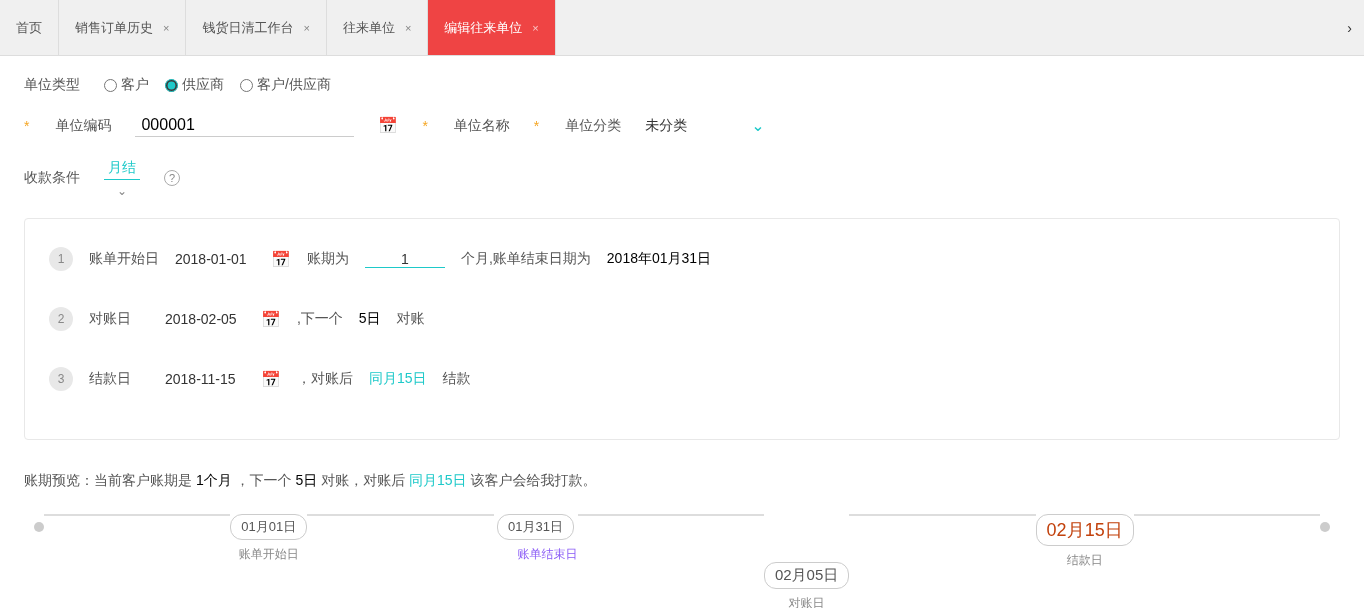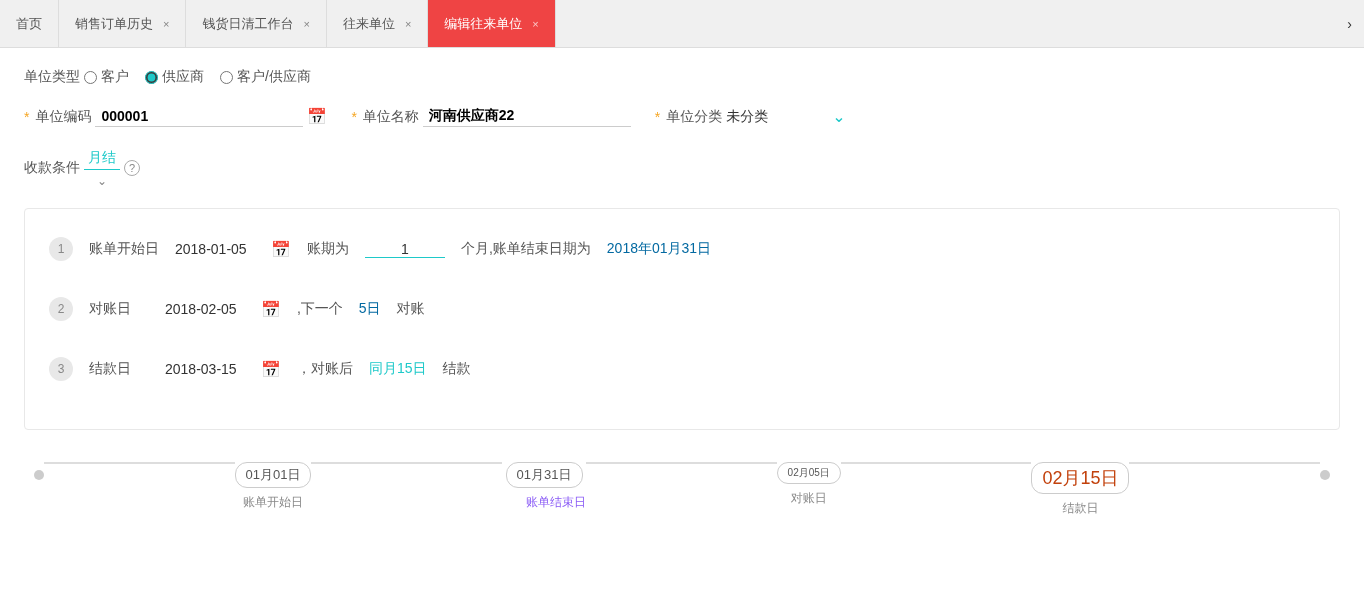--- a/index.html
+++ b/index.html
@@ -1,43 +1,43 @@
 <!DOCTYPE html>
 <html><head>
   <meta charset="utf-8">
   <style>
     * { box-sizing: border-box; margin: 0; padding: 0; }
     body { font-family: -apple-system, BlinkMacSystemFont, 'Segoe UI', sans-serif; font-size: 14px; background: #f5f5f5; color: #333; }
 
     
     .tab-bar {
       display: flex; align-items: stretch; background: #f0f0f0; border-bottom: 1px solid #ddd;
-      height: 48px; user-select: none;
+      height: 56px; user-select: none;
     }
     .tab {
       display: flex; align-items: center; padding: 0 16px; gap: 6px;
       cursor: pointer; border-right: 1px solid #ddd; font-size: 13px; color: #555;
       background: #f0f0f0; white-space: nowrap;
     }
     .tab.active { background: #ef4444; color: #fff; }
     .tab .close-btn { font-size: 11px; opacity: 0.7; margin-left: 4px; }
     .tab-expander { flex: 1; }
     .tab-chevron { display: flex; align-items: center; padding: 0 12px; cursor: pointer; }
 
     
     .main { padding: 20px 24px; background: #fff; min-height: calc(608px - 40px); }
 
     
     .form-row { display: flex; align-items: center; gap: 24px; margin-bottom: 20px; flex-wrap: wrap; }
-    .form-group { display: flex; align-items: center; gap: 4px; }
+    .form-group { display: flex; align-items: center; gap: 24px; }
     .form-label { color: #555; white-space: nowrap; }
     .required-star { color: #f5a623; margin-right: 2px; }
     .form-input {
       border: none; border-bottom: 1px solid #ccc; outline: none; padding: 2px 6px;
-      font-size: 14px; min-width: 120px; background: transparent; font-weight: bold;
+      font-size: 16px; min-width: 120px; background: transparent;
     }
     .form-input.wide { min-width: 200px; }
     .calendar-icon { color: #4a9ed4; cursor: pointer; font-size: 16px; }
 
     
     .radio-group { display: flex; gap: 16px; }
     .radio-item { display: flex; align-items: center; gap: 4px; cursor: pointer; color: #555; }
     .radio-item input[type=radio] { accent-color: #1ec9c9; }
 
     
@@ -64,21 +64,21 @@
     }
     .panel-title { font-size: 14px; color: #555; margin-bottom: 20px; }
 
     
     .step-row { display: flex; align-items: center; gap: 16px; margin-bottom: 20px; min-height: 40px; }
     .step-num { width: 24px; height: 24px; border-radius: 50%; background: #e8e8e8; display: flex; align-items: center; justify-content: center; font-size: 12px; color: #888; flex-shrink: 0; }
     .step-label { color: #555; white-space: nowrap; min-width: 60px; }
     .step-date { color: #333; min-width: 80px; }
     .step-period-input { border: none; border-bottom: 1px solid #1ec9c9; outline: none; width: 80px; text-align: center; font-size: 14px; color: #333; background: transparent; }
     .step-text { color: #555; }
-    .highlight-orange { color: #0369a1; }
+    .highlight-orange { color: #000000; }
     .highlight-teal { color: #1ec9c9; }
 
     
     .preview-section { padding: 16px 0 20px; }
     .preview-text { color: #555; font-size: 14px; margin-bottom: 24px; }
   </style>
 </head>
 <body>
 
 <div class="tab-bar">
@@ -130,21 +130,20 @@
   <div class="form-row">
     <div class="form-group">
       <span class="required-star">*</span>
       <span class="form-label">单位编码</span>
       <input class="form-input" type="text" value="000001" style="">
       <span class="calendar-icon">📅</span>
     </div>
     <div class="form-group">
       <span class="required-star">*</span>
       <span class="form-label">单位名称</span>
-      <input class="form-input wide" type="text" value="河南供应商22" style="">
     </div>
     <div class="form-group">
       <span class="required-star">*</span>
       <span class="form-label">单位分类</span>
       <div class="select-wrap">
         <span class="select-val">未分类</span>
         <span class="select-chevron">⌄</span>
       </div>
     </div>
   </div>
@@ -158,51 +157,60 @@
       </div>
       <div class="help-icon">?</div>
     </div>
   </div>
 
   <div class="panel">
 
     <div class="step-row">
       <div class="step-num">1</div>
       <span class="step-label">账单开始日</span>
-      <span class="step-date">2018-01-05</span>
+      <span class="step-date">2018-01-01</span>
       <span class="calendar-icon">📅</span>
       <span class="step-text">账期为</span>
       <input class="step-period-input" type="text" value="1" style="">
       <span class="step-text">个月,账单结束日期为</span>
       <span class="highlight-orange">2018年01月31日</span>
     </div>
 
     <div class="step-row">
       <div class="step-num">2</div>
       <span class="step-label">对账日</span>
       <span class="step-date">2018-02-05</span>
       <span class="calendar-icon">📅</span>
       <span class="step-text">,下一个</span>
       <span class="highlight-orange">5日</span>
       <span class="step-text">对账</span>
     </div>
 
     <div class="step-row">
       <div class="step-num">3</div>
       <span class="step-label">结款日</span>
-      <span class="step-date">2018-03-15</span>
+      <span class="step-date">2018-11-15</span>
       <span class="calendar-icon">📅</span>
       <span class="step-text">，对账后</span>
       <span class="highlight-teal">同月15日</span>
       <span class="step-text">结款</span>
     </div>
 
   </div>
 
   <div class="preview-section">
+    <div class="preview-text">
+      <span>账期预览：当前客户账期是</span>
+      <span class="highlight-orange">1个月</span>
+      <span>，下一个</span>
+      <span class="highlight-orange">5日</span>
+      <span>对账，对账后</span>
+      <span class="highlight-teal">同月15日</span>
+      <span>该客户会给我打款。</span>
+    </div>
 
     <div style="display:flex; align-items:flex-start; padding: 0 10px;">
 
       <div style="display:flex;flex-direction:column;align-items:center;flex-shrink:0;margin-top:8px;">
         <div style="width:10px;height:10px;border-radius:50%;background:#ccc;"></div>
       </div>
 
       <div style="flex:1;display:flex;align-items:center;">
         <div style="flex:1;height:2px;background:#ddd;"></div>
       </div>
@@ -216,21 +224,21 @@
       </div>
       <div style="display:flex;flex-direction:column;align-items:center;flex-shrink:0;">
         <div style="border:1px solid #ccc;border-radius:12px;padding:3px 10px;font-size:13px;color:#555;background:#fff;white-space:nowrap;">01月31日</div>
         <div style="font-size:12px;color:#8b5cf6;margin-top:6px;white-space:nowrap;margin-left:24px;">账单结束日</div>
       </div>
 
       <div style="flex:1;display:flex;align-items:center;">
         <div style="flex:1;height:2px;background:#ddd;"></div>
       </div>
       <div style="display:flex;flex-direction:column;align-items:center;flex-shrink:0;">
-        <div style="border:1px solid #ccc;border-radius:12px;padding:3px 10px;font-size:10px;color:#555;background:#fff;white-space:nowrap;">02月05日</div>
+        <div style="border:1px solid #ccc;border-radius:12px;padding:3px 10px;font-size:15px;color:#555;background:#fff;white-space:nowrap;margin-top:48px;">02月05日</div>
         <div style="font-size:12px;color:#888;margin-top:6px;white-space:nowrap;">对账日</div>
       </div>
 
       <div style="flex:1;display:flex;align-items:center;">
         <div style="flex:1;height:2px;background:#ddd;"></div>
       </div>
       <div style="display:flex;flex-direction:column;align-items:center;flex-shrink:0;">
         <div style="border:1px solid #ccc;border-radius:12px;padding:3px 10px;font-size:18px;color:#c2410c;background:#fff;white-space:nowrap;">02月15日</div>
         <div style="font-size:12px;color:#888;margin-top:6px;white-space:nowrap;">结款日</div>
       </div>

